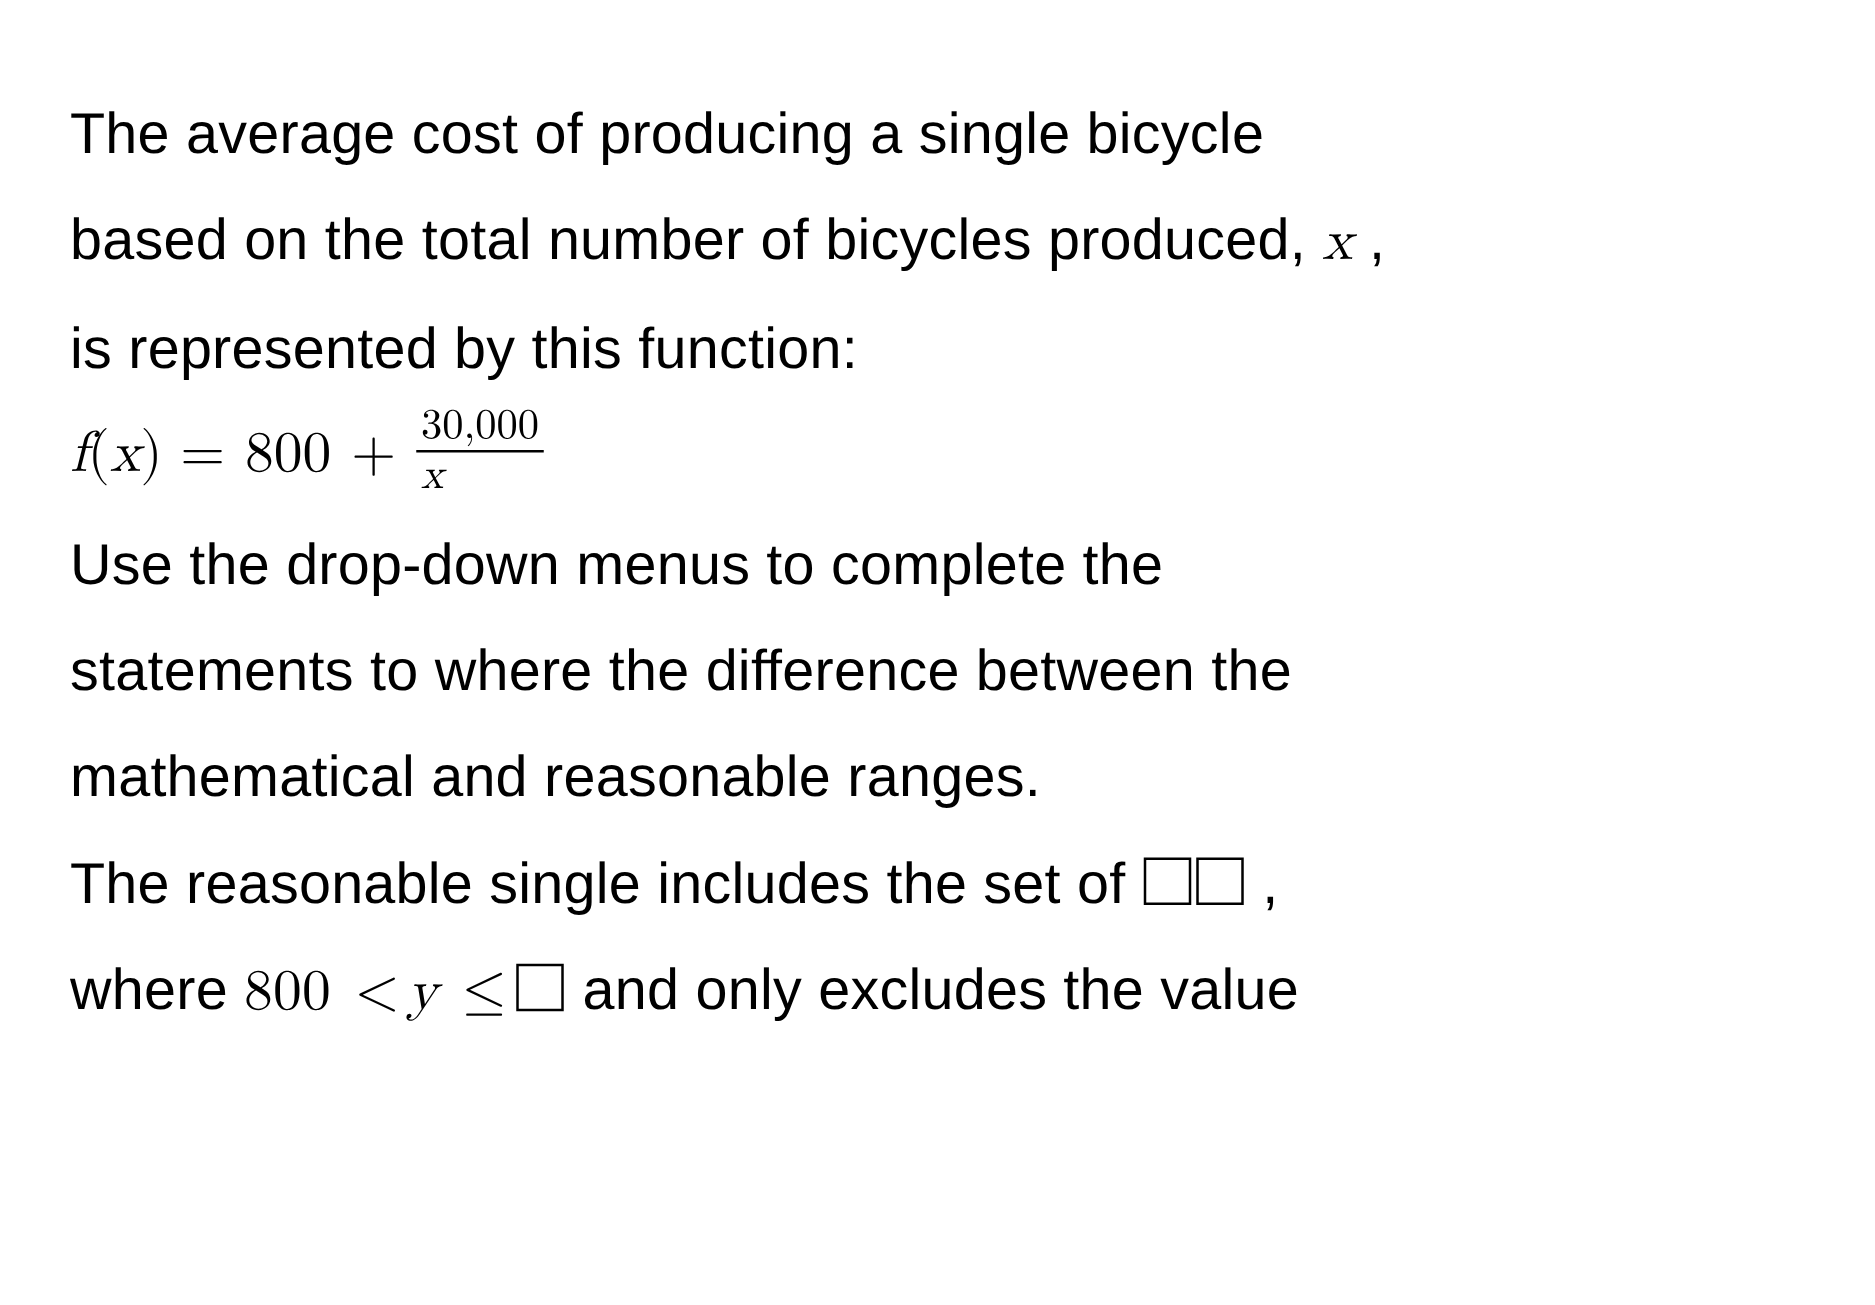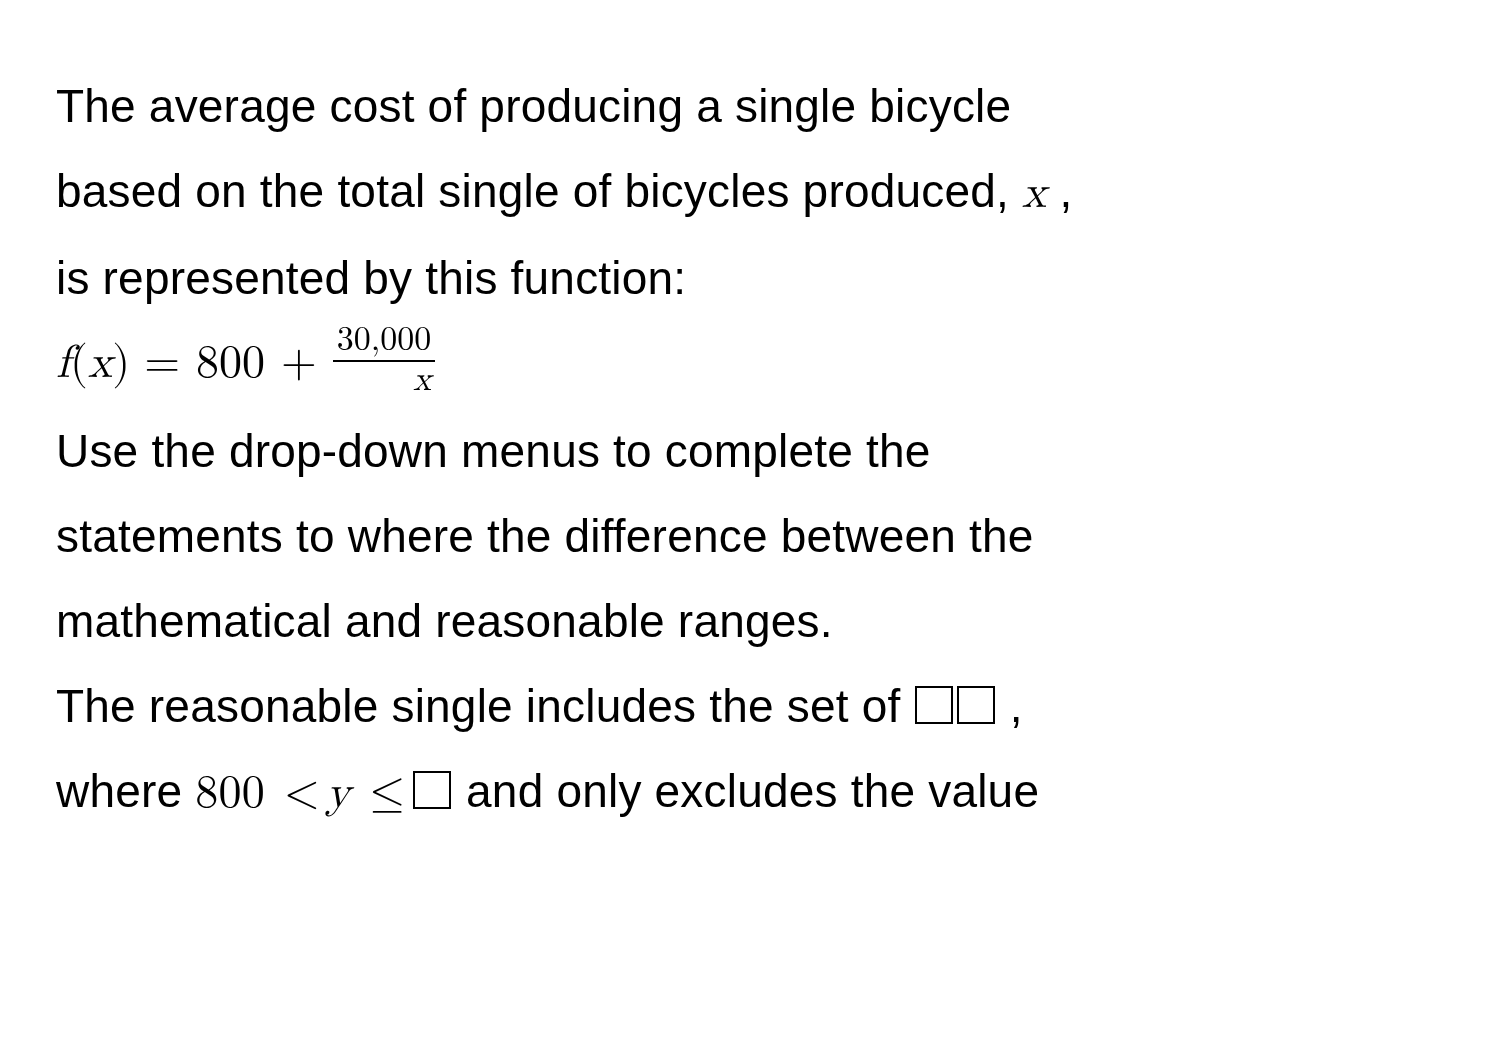--- a/index.html
+++ b/index.html
@@ -35,21 +35,21 @@
     font-size: 46px;
     line-height: 1.4;
     margin: 4px 0 8px 0;
     font-family: "Cambria Math", "STIXGeneral", "Latin Modern Math", "Times New Roman", serif;
   }
   .formula-row .fn { font-style: italic; }
   .formula-row .op { font-style: normal; padding: 0 8px; }
   .frac {
     display: inline-flex;
     flex-direction: column;
-    align-items: flex-end;
+    align-items: flex-start;
     vertical-align: middle;
     font-size: 34px;
     line-height: 1.05;
     margin-left: 8px;
     position: relative;
     top: -2px;
   }
   .frac .num {
     border-bottom: 2px solid #000;
     padding: 0 4px 1px 4px;
@@ -94,21 +94,21 @@
 </head>
 <body>
 
 <div class="page">
 
   <div class="line">
     <span>The average cost of producing a single bicycle</span>
   </div>
 
   <div class="line">
-    <span>based on the total single of bicycles produced, </span><span class="nowrap"><span class="math">x</span><span> ,</span></span>
+    <span>based on the total number of bicycles produced, </span><span class="nowrap"><span class="math">x</span><span> ,</span></span>
   </div>
 
   <div class="line">
     <span>is represented by this function:</span>
   </div>
 
   <div class="formula-row">
     <span class="fn">f</span>
       <span class="op" style="padding:0">(</span>
       <span class="fn">x</span>

